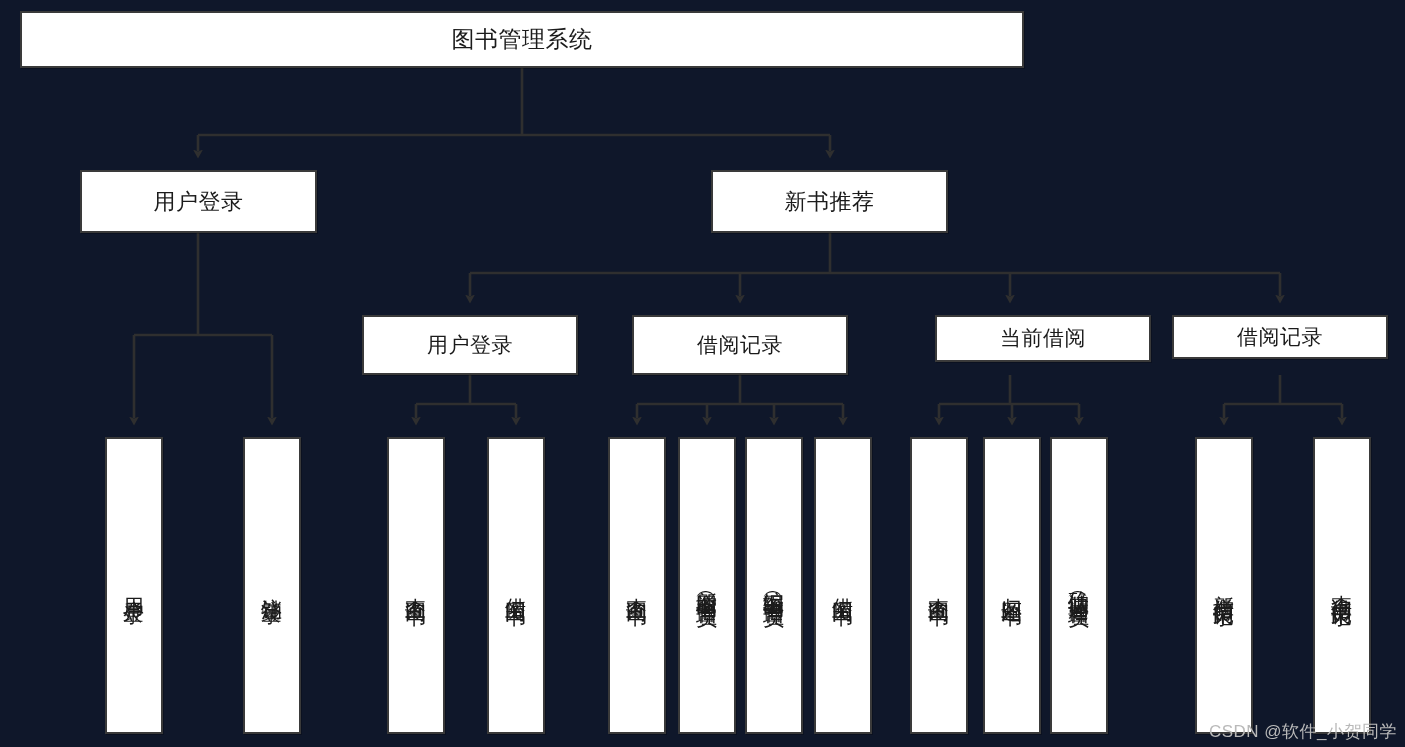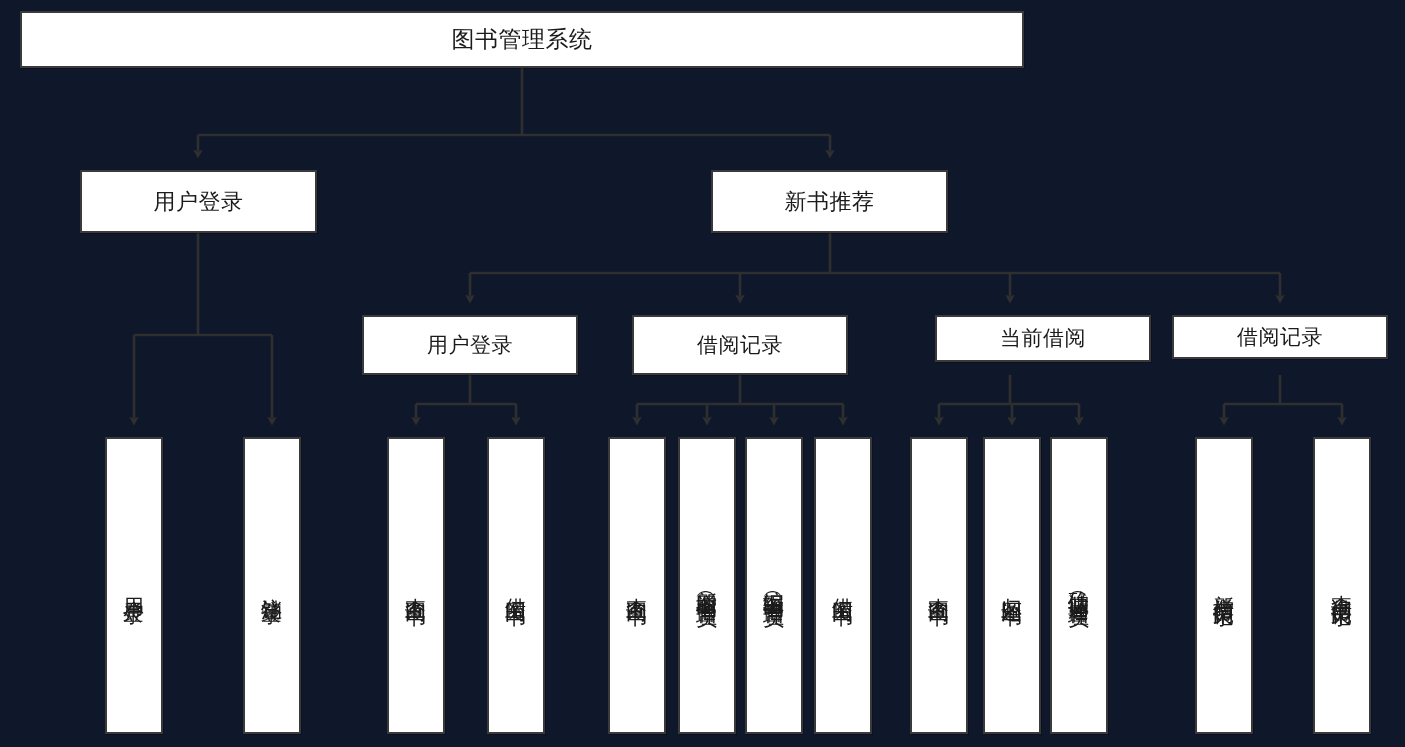--- a/index.html
+++ b/index.html
@@ -179,13 +179,14 @@
   <div class="node leaf" style="left: 1050px; top: 437px; width: 58px; height: 297px;">
     <span class="node-label">确认归还（管理员）</span>
   </div>
   <div class="node leaf" style="left: 1195px; top: 437px; width: 58px; height: 297px;">
     <span class="node-label">新增借阅记录</span>
   </div>
   <div class="node leaf" style="left: 1313px; top: 437px; width: 58px; height: 297px;">
     <span class="node-label">查询借阅记录</span>
   </div>
 
+  <div class="watermark">CSDN @软件_小贺同学</div>
 </div>
 
 </body></html>

